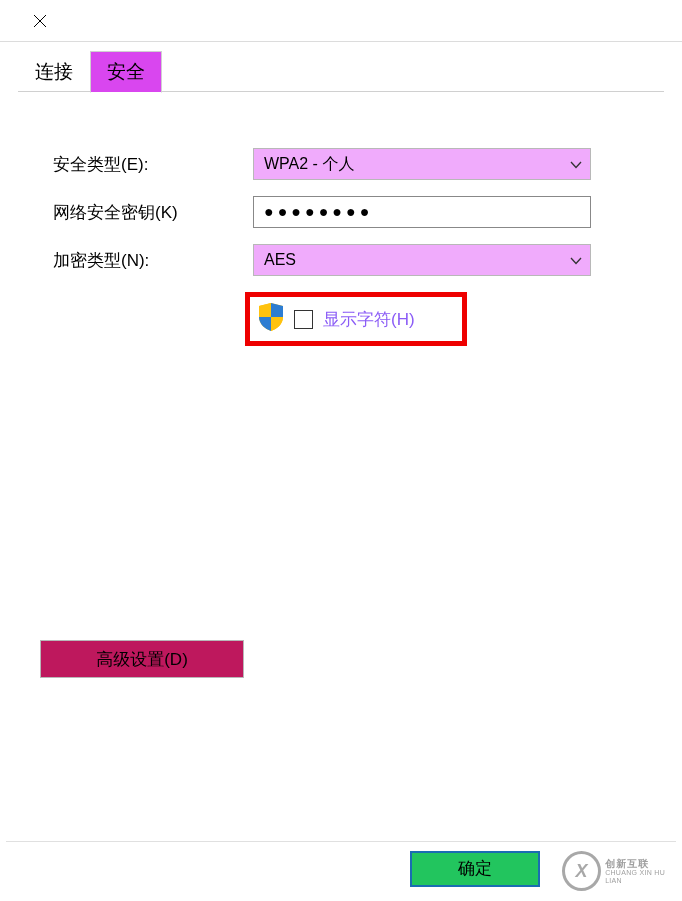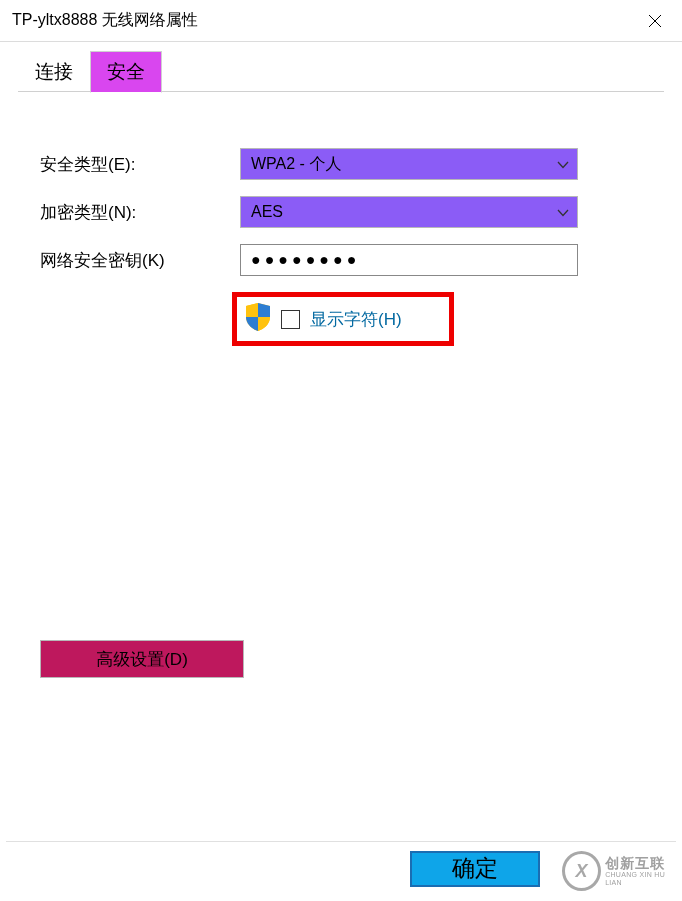--- a/index.html
+++ b/index.html
@@ -66,38 +66,38 @@
       position: relative;
       z-index: 1;
     }
     .tab.active {
       border: 1px solid #d0d0d0;
       border-bottom: 1px solid #ffffff;
       background: #d946ef;
       margin-bottom: -1px;
     }
     .content {
-      padding: 56px 40px 0 40px;
+      padding: 56px 40px 0 53px;
     }
     .row {
       display: flex;
       align-items: center;
       margin-bottom: 16px;
     }
     .label {
       width: 200px;
       font-size: 17px;
       color: #000;
     }
     .select {
       flex: 1;
       max-width: 338px;
       height: 32px;
       border: 1px solid #b8b8b8;
-      background: #8b5cf6;
+      background: #f0abfc;
       display: flex;
       align-items: center;
       justify-content: space-between;
       padding: 0 8px 0 10px;
       font-size: 16px;
       color: #000;
       cursor: pointer;
     }
     .select .chev svg {
       width: 12px;
@@ -134,21 +134,21 @@
       width: 19px;
       height: 19px;
       border: 1px solid #333;
       margin-left: 10px;
       margin-right: 10px;
       background: #fff;
       cursor: pointer;
     }
     .checkbox-label {
       font-size: 17px;
-      color: #0369a1;
+      color: #8b5cf6;
     }
     .adv-button {
       position: absolute;
       left: 40px;
       top: 640px;
       width: 204px;
       height: 38px;
       border: 1px solid #b8b8b8;
       background: #be185d;
       font-size: 17px;
@@ -167,22 +167,22 @@
       display: flex;
       align-items: center;
       justify-content: flex-end;
       border-top: 1px solid #e0e0e0;
       padding-right: 8px;
     }
     .ok-button {
       width: 130px;
       height: 36px;
       border: 2px solid #1a6db2;
-      background: #0ea5e9;
-      font-size: 23px;
+      background: #22c55e;
+      font-size: 17px;
       color: #000;
       display: flex;
       align-items: center;
       justify-content: center;
       cursor: pointer;
       margin-right: 128px;
     }
     .watermark {
       position: absolute;
       right: 0;
@@ -207,34 +207,33 @@
       font-size: 18px;
       color: #a8a8a8;
       font-style: italic;
     }
     .watermark-text {
       display:flex;
       flex-direction: column;
       line-height:1.1;
     }
     .watermark-text .cn {
-      font-size:14px;
+      font-size:10px;
       font-weight:bold;
       letter-spacing:1px;
     }
     .watermark-text .en {
       font-size:7px;
       letter-spacing:0.3px;
     }
   </style>
 </head>
 <body>
 
 <div class="titlebar">
-  <span class="titlebar-title">TP-yltx8888 无线网络属性</span>
   <div class="close-btn">
     <svg viewBox="0 0 14 14">
         <line x1="1" y1="1" x2="13" y2="13" stroke="#000" stroke-width="1"></line>
         <line x1="13" y1="1" x2="1" y2="13" stroke="#000" stroke-width="1"></line>
       </svg>
   </div>
 </div>
 
 <div class="tab-row">
   <div class="tab">连接</div>
@@ -249,35 +248,35 @@
       <span>WPA2 - 个人</span>
       <span class="chev">
         <svg viewBox="0 0 12 8">
             <polyline points="1,1 6,6.5 11,1" fill="none" stroke="#333" stroke-width="1.3"></polyline>
           </svg>
       </span>
     </div>
   </div>
 
   <div class="row">
+    <div class="label">网络安全密钥(K)</div>
+    <div class="textinput">
+      <span>●●●●●●●●</span>
+    </div>
+  </div>
+
+  <div class="row">
     <div class="label">加密类型(N):</div>
     <div class="select">
       <span>AES</span>
       <span class="chev">
         <svg viewBox="0 0 12 8">
             <polyline points="1,1 6,6.5 11,1" fill="none" stroke="#333" stroke-width="1.3"></polyline>
           </svg>
       </span>
-    </div>
-  </div>
-
-  <div class="row">
-    <div class="label">网络安全密钥(K)</div>
-    <div class="textinput">
-      <span>●●●●●●●●</span>
     </div>
   </div>
 
   <div class="highlight-box">
     <span class="shield-icon">
       <svg viewBox="0 0 26 30">
         <path d="M13 1 L25 4 V15 C25 22 19 27 13 29 C7 27 1 22 1 15 V4 Z" fill="#ffc20e"></path>
         <path d="M13 1 L25 4 V15 L13 15 Z" fill="#2d7dd2"></path>
         <path d="M13 15 L13 29 C7 27 1 22 1 15 L13 15 Z" fill="#2d7dd2"></path>
         <path d="M13 1 L13 15 L1 15 L1 4 Z" fill="#ffc20e"></path>

